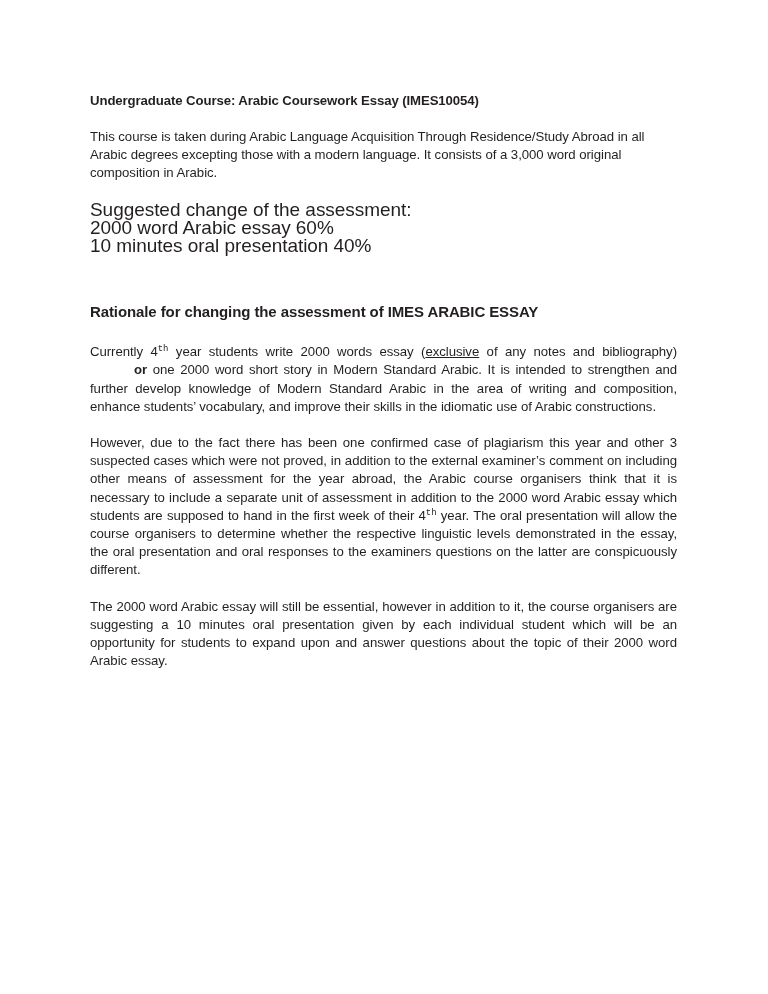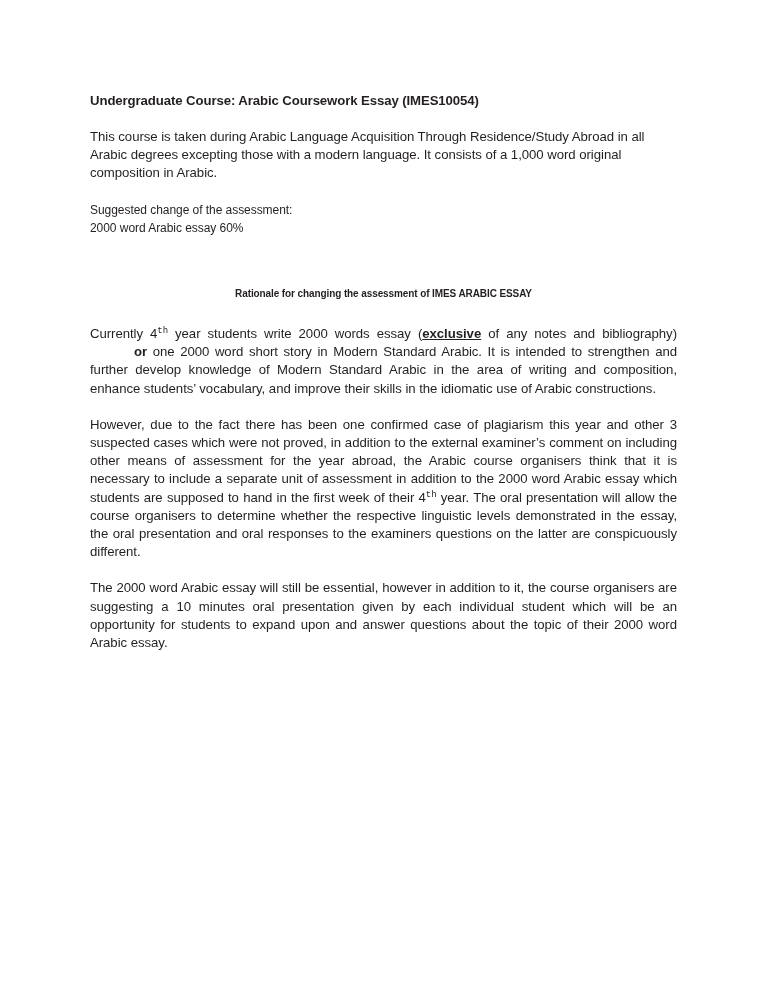--- a/index.html
+++ b/index.html
@@ -50,66 +50,67 @@
     margin: 0 0 18px 0;
     text-align: left;
   }
 
   .para-justify {
     text-align: justify;
     text-justify: inter-word;
   }
 
   .block-lines {
-    font-size: 12px;
+    font-size: 19px;
     line-height: 18.2px;
     letter-spacing: -0.05px;
     margin: 0;
     text-align: left;
   }
 
   .block-lines .line {
     display: block;
   }
 
   .section-heading {
-    font-size: 10px;
+    font-size: 15px;
     font-weight: bold;
     line-height: 18px;
     letter-spacing: -0.1px;
     margin: 0;
-    text-align: center;
+    text-align: left;
   }
   .spacer-lg { height: 48px; }
   .spacer-md { height: 22px; }
 
   sup {
     font-size: 0.68em;
     vertical-align: super;
     line-height: 0;
     font-family: Liberation Mono, monospace;
   }
 
   .b { font-weight: bold; margin-left: 44px; }
-  .bu { font-weight: bold; text-decoration: underline; }
+  .bu { font-weight: normal; text-decoration: underline; }
 </style>
 </head>
 <body>
 
 <div class="page">
   <div class="content">
 
     <p class="doc-title">Undergraduate Course: Arabic Coursework Essay (IMES10054)</p>
 
-    <p class="para">This course is taken during Arabic Language Acquisition Through Residence/Study Abroad in all Arabic degrees excepting those with a modern language. It consists of a 1,000 word original composition in Arabic.</p>
+    <p class="para">This course is taken during Arabic Language Acquisition Through Residence/Study Abroad in all Arabic degrees excepting those with a modern language. It consists of a 3,000 word original composition in Arabic.</p>
 
 
     <div class="block-lines">
       <span class="line">Suggested change of the assessment:</span>
       <span class="line">2000 word Arabic essay 60%</span>
+      <span class="line">10 minutes oral presentation 40%</span>
     </div>
 
     <div class="spacer-lg"></div>
 
     <p class="section-heading">Rationale for changing the assessment of IMES ARABIC ESSAY</p>
 
     <div class="spacer-md"></div>
 
     <p class="para para-justify"><span>Currently 4</span><sup>th</sup><span> year students write 2000 words essay (</span><span class="bu">exclusive</span><span> of any notes and bibliography) </span><span class="b">or</span><span> one 2000 word short story in Modern Standard Arabic. It is intended to strengthen and further develop knowledge of Modern Standard Arabic in the area of writing and composition, enhance students’ vocabulary, and improve their skills in the idiomatic use of Arabic constructions.</span></p>
 

